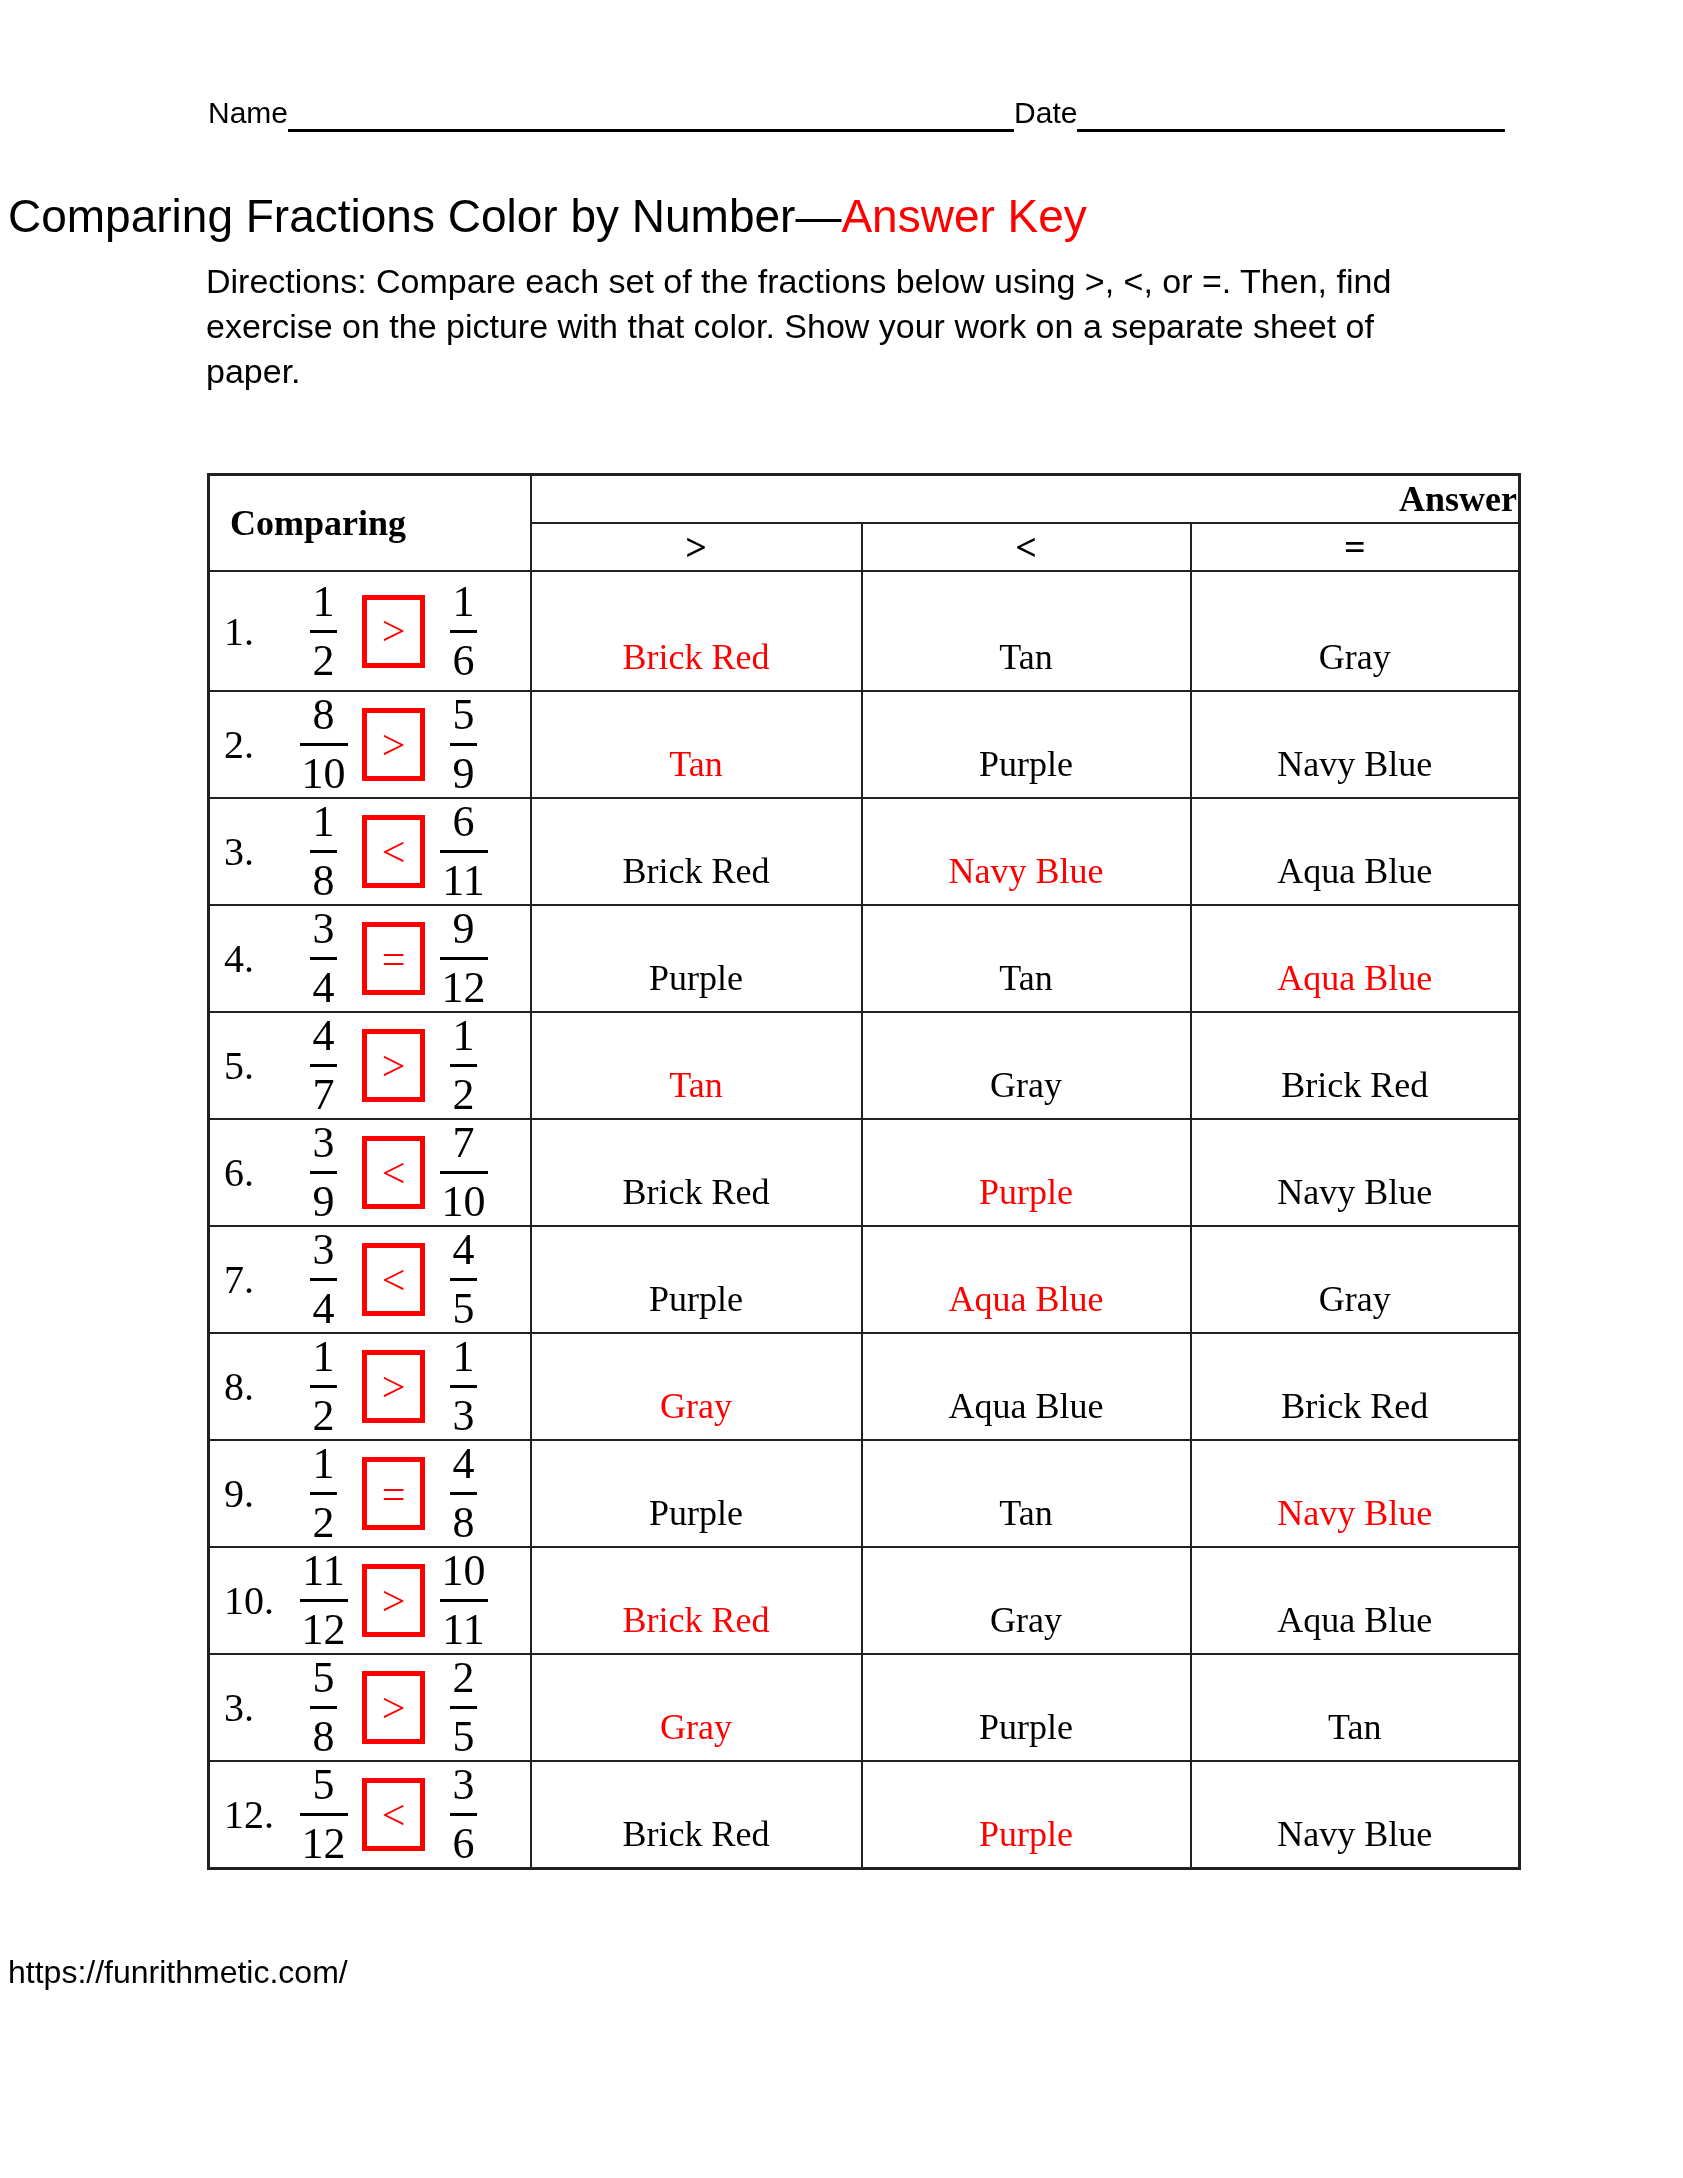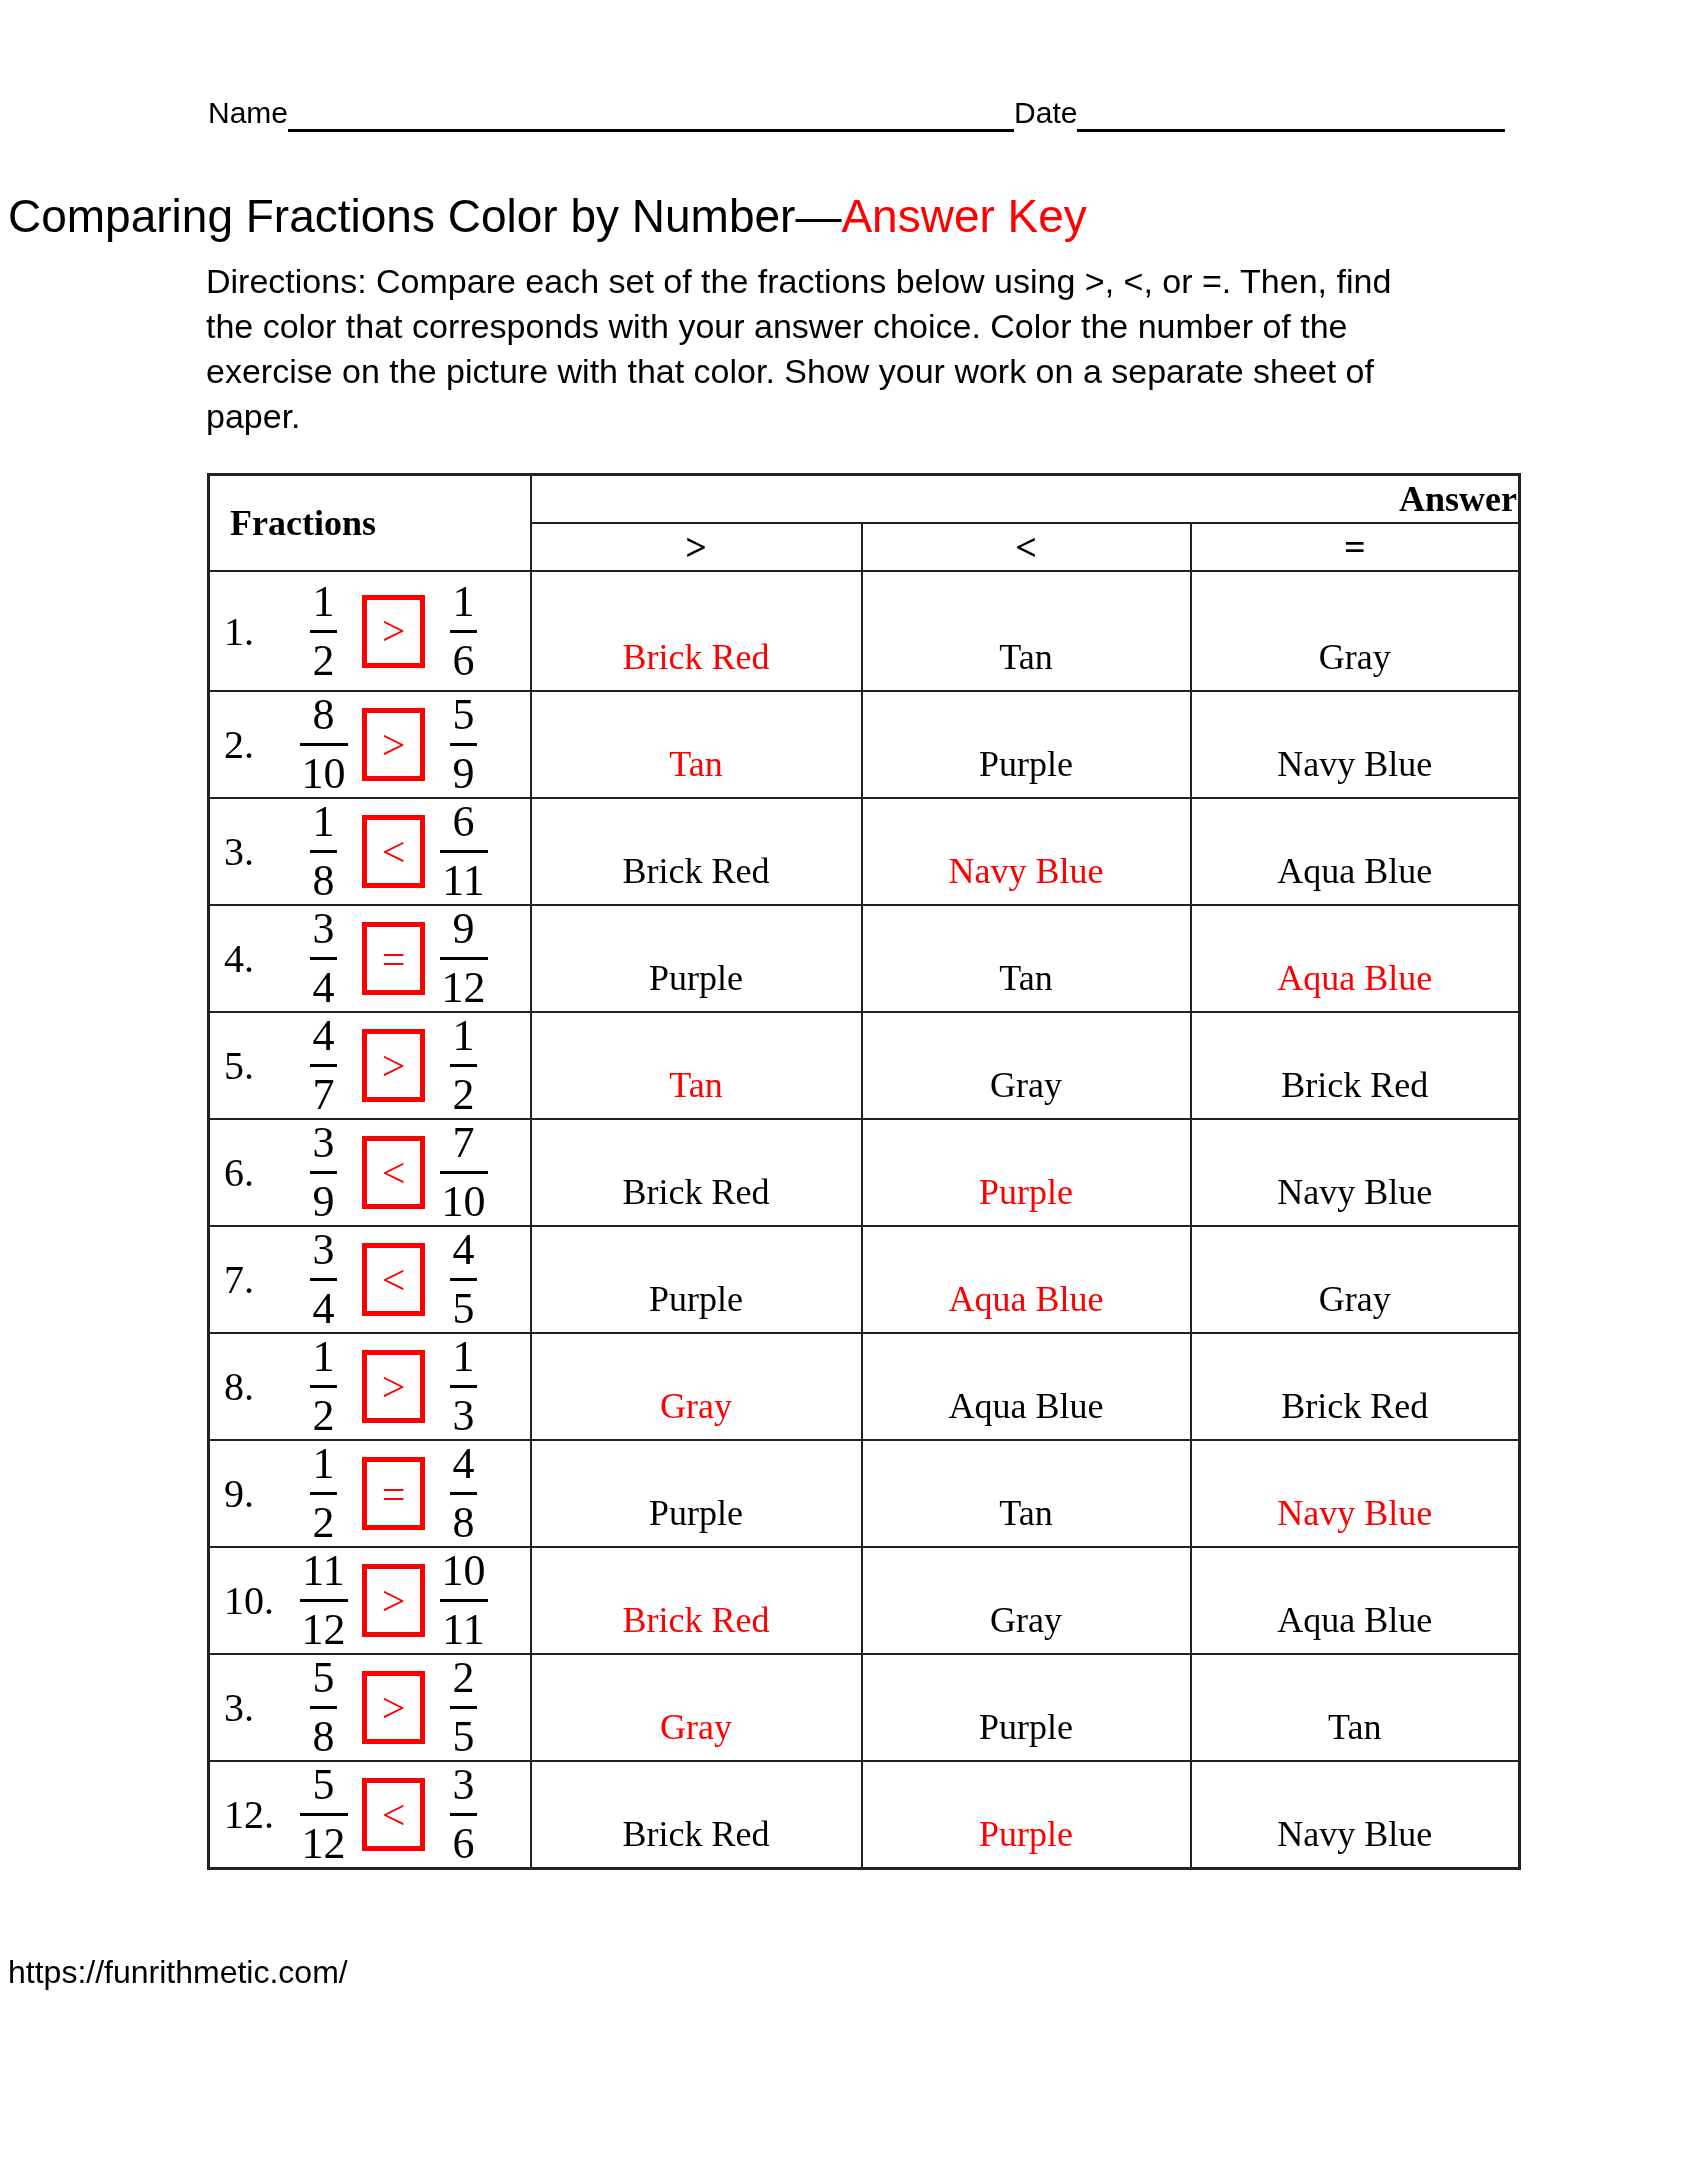--- a/index.html
+++ b/index.html
@@ -59,35 +59,34 @@
     <span class="lbl">Name</span>
     <span class="blank name-blank"></span>
     <span class="lbl">Date</span>
     <span class="blank date-blank"></span>
   </div>
 
   <h1 class="title"><span>Comparing Fractions Color by Number—</span><span class="red">Answer Key</span></h1>
 
   <div class="directions">
     <div><b>Directions</b><span>: Compare each set of the fractions below using &gt;, &lt;, or =.  Then, find</span></div>
-    <div>the color that corresponds with your answer choice.  Color the number of the</div>
     <div>exercise on the picture with that color. Show your work on a separate sheet of</div>
     <div>paper.</div>
   </div>
 
   <table class="answers">
     <colgroup>
       <col style="width:322px">
         <col style="width:331px">
         <col style="width:329px">
         <col style="width:329px">
     </colgroup>
     <thead>
       <tr>
-        <th class="exercise" rowspan="2">Fractions</th>
+        <th class="exercise" rowspan="2">Comparing</th>
         <th class="answer-head" colspan="3">Answer</th>
       </tr>
       <tr>
         <th class="sym">&gt;</th>
         <th class="sym">&lt;</th>
         <th class="sym">=</th>
       </tr>
     </thead>
     <tbody id="rows">
         <tr>

